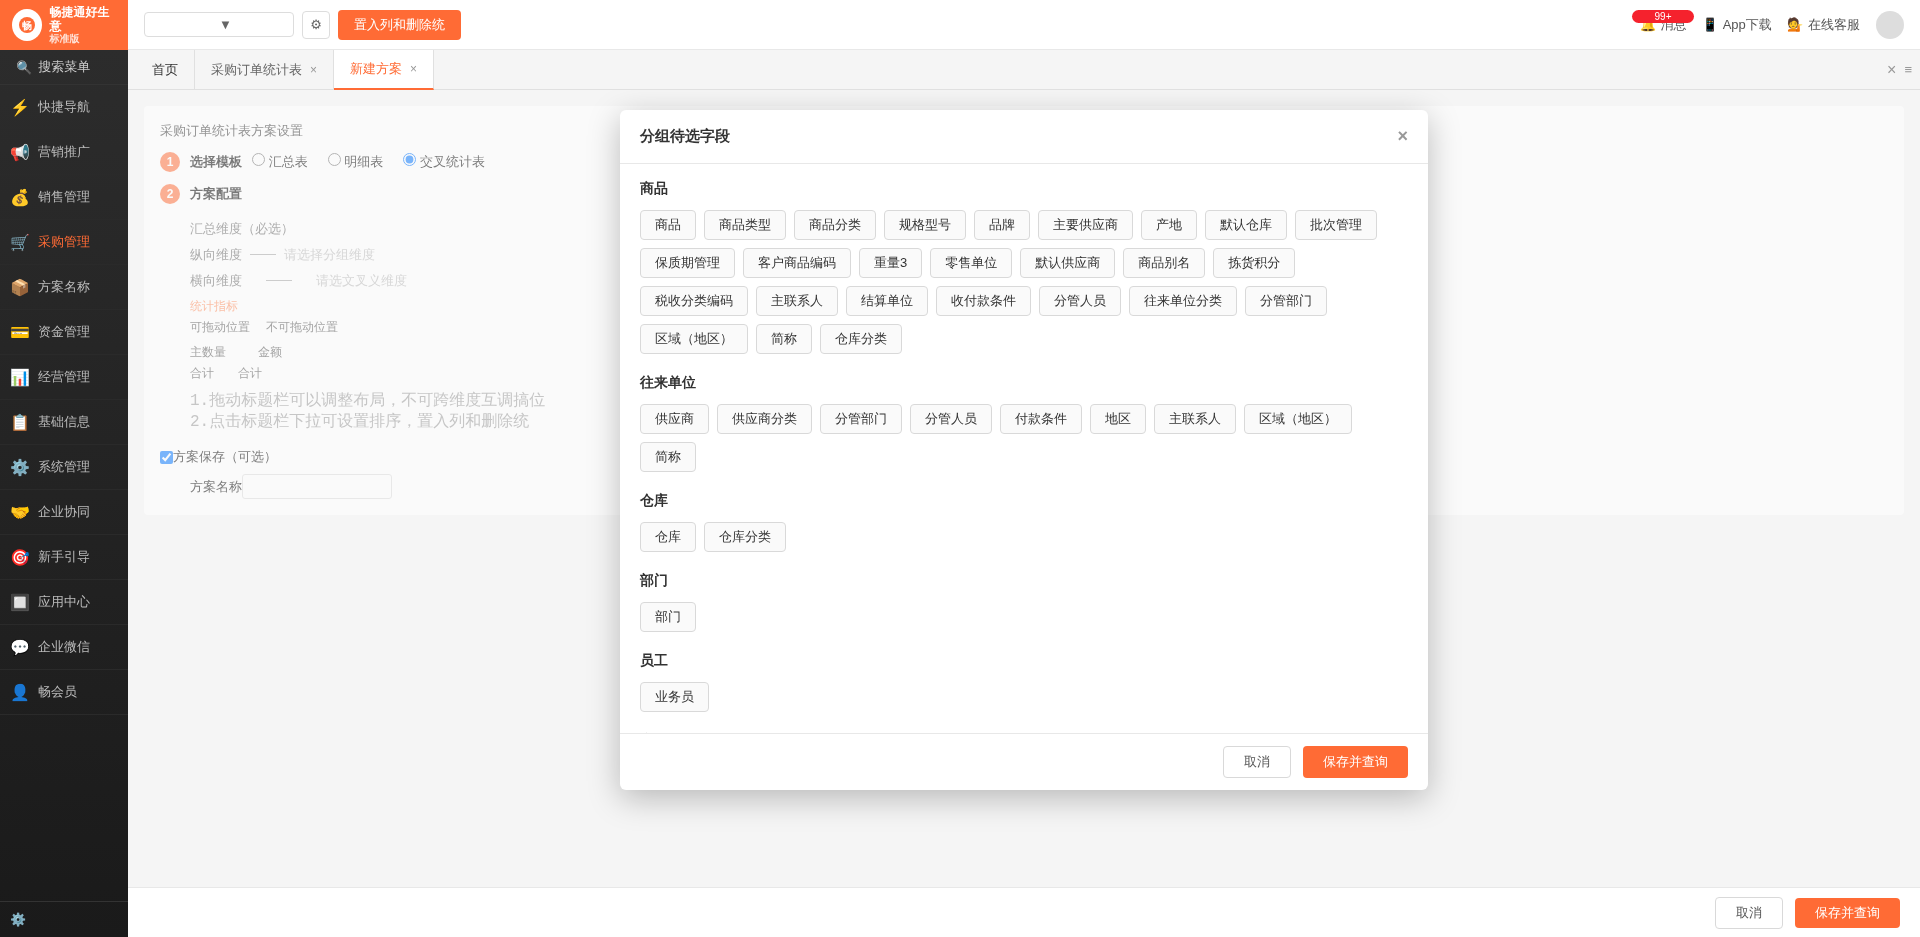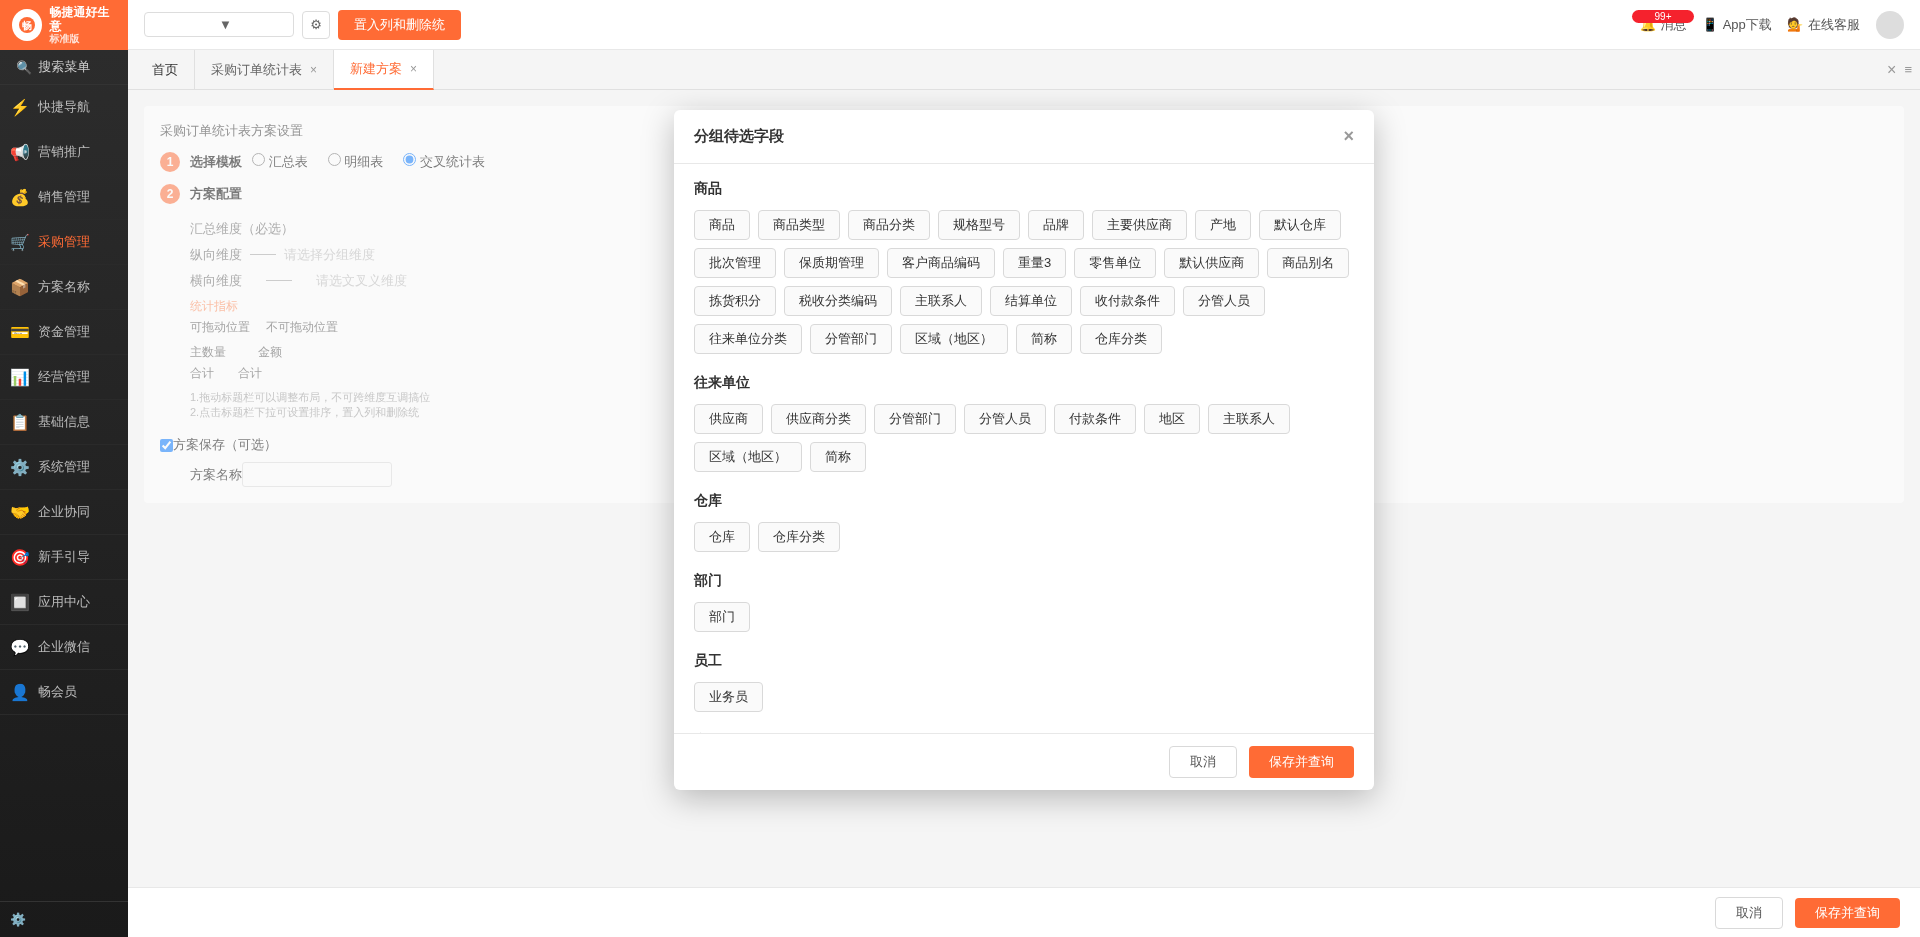--- a/index.html
+++ b/index.html
@@ -71,21 +71,21 @@
       background: #f5f5f5; overflow: auto; padding: 16px;
     }
 
     
     .modal-overlay {
       position: absolute; inset: 0;
       display: flex; align-items: flex-start; justify-content: center;
       z-index: 200; padding-top: 20px;
     }
     .modal {
-      background: #fff; border-radius: 6px; width: 700px;
+      background: #fff; border-radius: 6px; width: 808px;
       box-shadow: 0 8px 32px rgba(0,0,0,0.25);
       display: flex; flex-direction: column;
       max-height: 680px;
     }
     .modal-header {
       display: flex; align-items: center; justify-content: space-between;
       padding: 16px 20px; border-bottom: 1px solid #e8e8e8;
       font-size: 15px; font-weight: 600; color: #333;
     }
     .modal-close { cursor: pointer; color: #999; font-size: 18px; }
@@ -304,21 +304,21 @@
           <span>不可拖动位置</span>
         </div>
         <div style="display:flex;gap:32px;margin-bottom:4px;">
           <span style="font-size:12px;color:#555;">主数量</span>
           <span style="font-size:12px;color:#555;">金额</span>
         </div>
         <div style="display:flex;gap:24px;margin-bottom:4px;">
           <span style="font-size:12px;color:#555;">合计</span>
           <span style="font-size:12px;color:#555;">合计</span>
         </div>
-        <div style="font-size:11px;color:#999;margin-top:8px;">
+        <div style="font-size:16px;color:#999;margin-top:8px;font-family:Liberation Mono, monospace;">
           <div>1.拖动标题栏可以调整布局，不可跨维度互调搞位</div>
           <div>2.点击标题栏下拉可设置排序，置入列和删除统</div>
         </div>
       </div>
 
       <div style="display:flex;align-items:center;margin-top:16px;margin-bottom:8px;">
         <input type="checkbox" checked="" style="">
         <span>方案保存（可选）</span>
       </div>
       <div style="padding-left:30px;display:flex;align-items:center;gap:0;">

